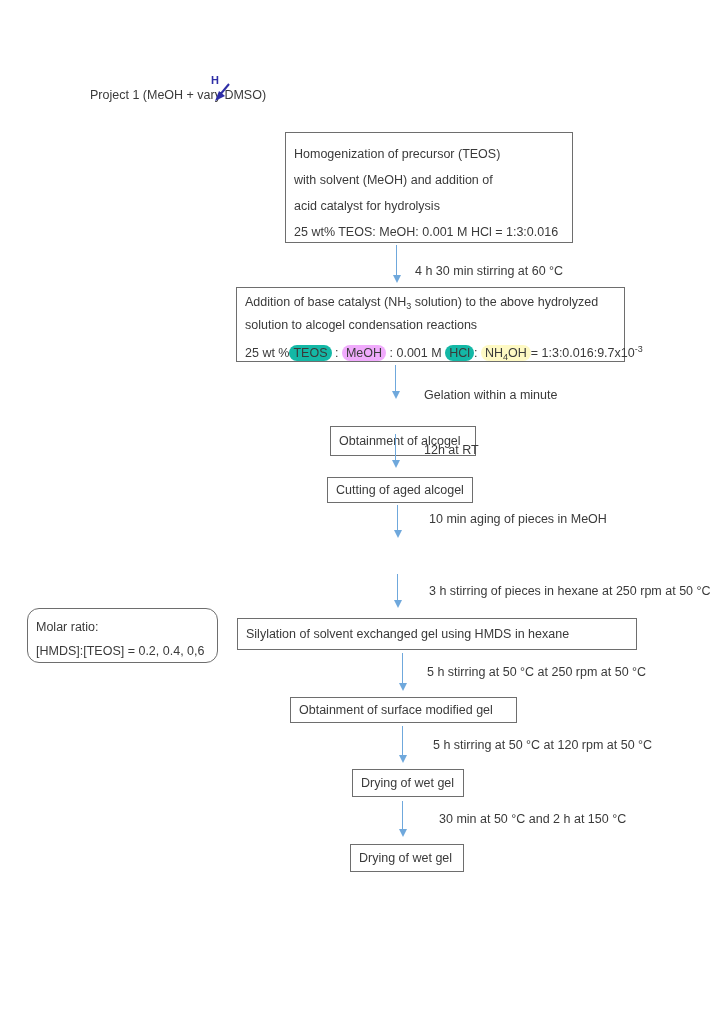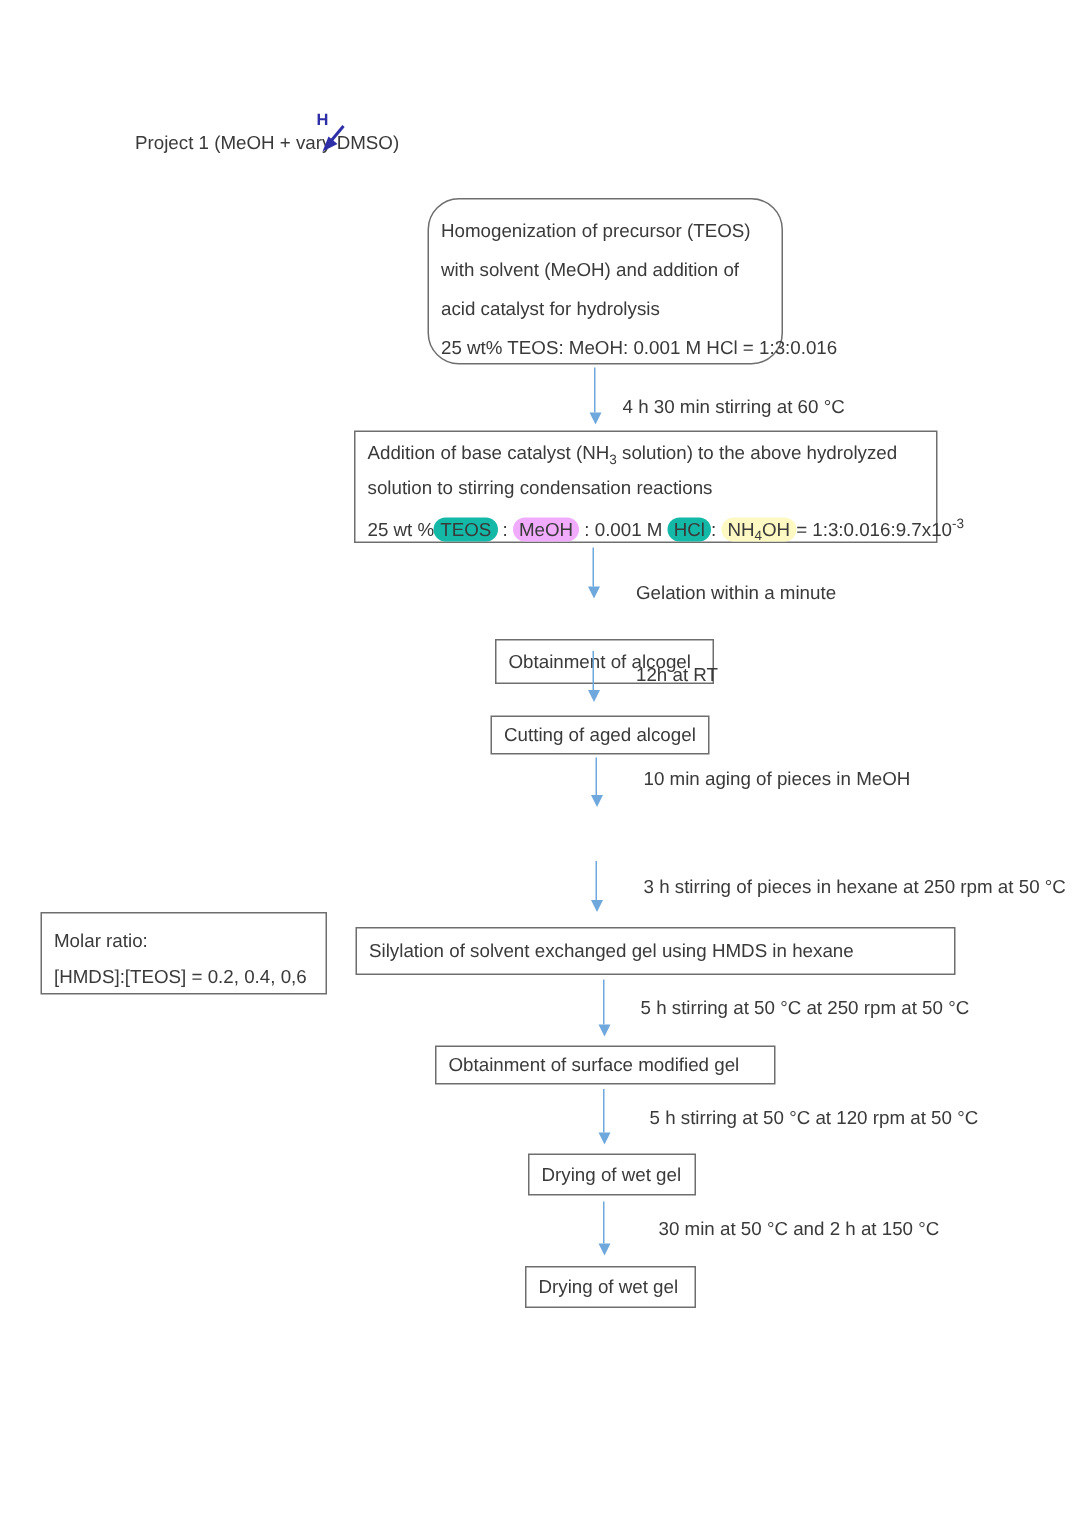--- a/index.html
+++ b/index.html
@@ -19,21 +19,21 @@
   .lbl{position:absolute;white-space:nowrap;}
   
   .arrow{position:absolute;width:9px;}
   .arrow .shaft{width:1px;margin:0 auto;background:#6fa8dc;}
   .arrow .head{
     width:0;height:0;margin:0 auto;
     border-left:4.5px solid transparent;border-right:4.5px solid transparent;
     border-top:8px solid #6fa8dc;
   }
   
-  #box1{left:285px;top:132px;width:237px;height:111px;padding-top:8px;border-radius:21px;}
+  #box1{left:285px;top:132px;width:288px;height:111px;padding-top:8px;}
   #box1 .bline{line-height:26px;}
   
   #box2{left:236px;top:287px;width:389px;height:75px;padding-top:5px;}
   #box2 .bline{line-height:19px;}
   #box2 .ratio{margin-top:5px;}
   sub.small{font-size:9px;vertical-align:-3px;}
   sup.small{font-size:9px;vertical-align:5px;}
   .hl{padding:1px 4px;border-radius:9px;}
   .hl-green{background:#14b8a6;}
   .hl-yellow{background:#f0abfc;}
@@ -41,21 +41,21 @@
   .hl-red{background:#fef9c3;}
   
   #box3{left:330px;top:426px;width:146px;height:30px;}
   #box4{left:327px;top:477px;width:146px;height:26px;}
   #box5{left:275px;top:546px;width:302px;height:26px;}
   #box6{left:237px;top:618px;width:400px;height:32px;}
   #box7{left:290px;top:697px;width:227px;height:26px;}
   #box8{left:352px;top:769px;width:112px;height:28px;}
   #box9{left:350px;top:844px;width:114px;height:28px;}
   
-  #molar{left:27px;top:608px;width:191px;height:55px;padding-top:6px;}
+  #molar{left:27px;top:608px;width:191px;height:55px;padding-top:6px;border-radius:12px;}
   #molar .bline{line-height:24px;}
   
   #title{left:90px;top:88px;white-space:nowrap;}
   #note-h{left:211px;top:74px;color:#2e2ea6;font-weight:bold;font-size:11px;}
   #note-arrow{left:206px;top:78px;}
   
   #a1{left:392px;top:245px;}
   #a2{left:391px;top:365px;}
   #a3{left:391px;top:434px;}
   #a4{left:393px;top:505px;}
@@ -93,21 +93,21 @@
   </div>
 
   <div class="arrow" id="a1">
       <div class="shaft" style="height:30px"></div>
       <div class="head"></div>
     </div>
   <div class="lbl" id="l1">4 h 30 min stirring at 60 °C</div>
 
   <div class="box" id="box2">
     <p class="bline"><span>Addition of base catalyst (NH</span><sub class="small">3</sub><span> solution) to the above hydrolyzed</span></p>
-    <p class="bline">solution to stirring condensation reactions</p>
+    <p class="bline">solution to alcogel condensation reactions</p>
     <p class="bline ratio"><span>25 wt %</span><span class="hl hl-green">TEOS</span><span> : </span><span class="hl hl-yellow">MeOH</span><span> : 0.001 M </span><span class="hl hl-cyan">HCl</span><span>: </span><span class="hl hl-red"><span>NH</span><sub class="small">4</sub><span>OH</span></span><span>= 1:3:0.016:9.7x10</span><sup class="small">-3</sup></p>
   </div>
 
   <div class="arrow" id="a2">
       <div class="shaft" style="height:26px"></div>
       <div class="head"></div>
     </div>
   <div class="lbl" id="l2">Gelation within a minute</div>
 
   <div class="box single" id="box3">Obtainment of alcogel</div>

